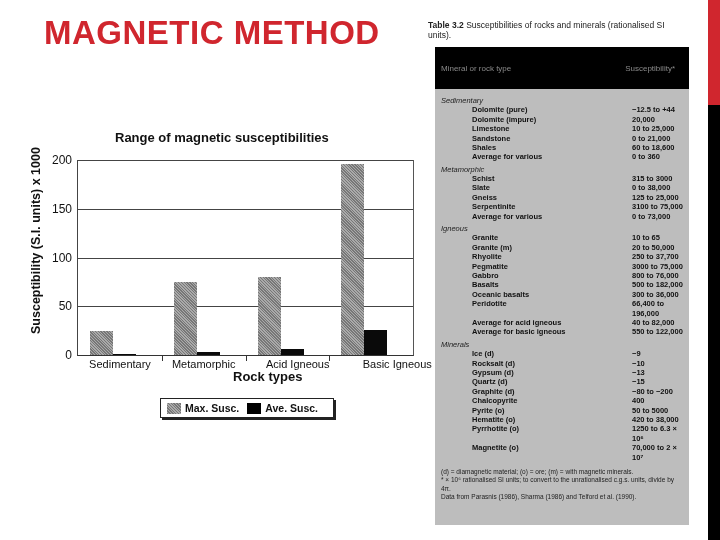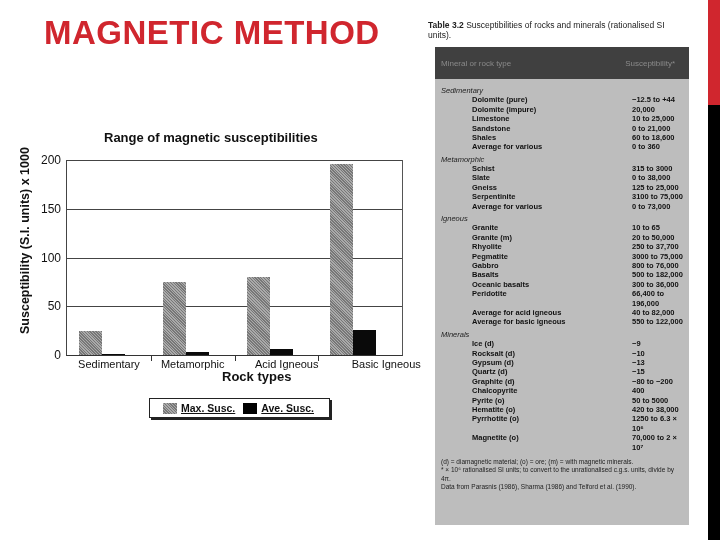--- a/index.html
+++ b/index.html
@@ -1,42 +1,42 @@
 <!DOCTYPE html>
 <html><head>
 <meta charset="utf-8">
 <style>
   html, body { margin:0; padding:0; }
   body { width:720px; height:540px; position:relative; background:#ffffff; overflow:hidden; font-family:"Liberation Sans", sans-serif; }
   .title { position:absolute; left:44px; top:14px; font-size:33px; font-weight:bold; color:#d0262e; letter-spacing:0.5px; }
   .rbar-red { position:absolute; left:708px; top:0; width:12px; height:105px; background:#d0262e; }
   .rbar-black { position:absolute; left:708px; top:105px; width:12px; height:435px; background:#000; }
 
-  .chart { position:absolute; left:16px; top:125px; width:400px; height:300px; }
+  .chart { position:absolute; left:27px; top:125px; width:400px; height:300px; }
   .chart-title { position:absolute; left:88px; top:5px; font-size:13px; font-weight:bold; color:#111; }
   .ylabel { position:absolute; left:-66px; top:127px; width:150px; transform:rotate(-90deg); font-size:12.5px; font-weight:bold; color:#111; text-align:center; white-space:nowrap; }
   .plot { position:absolute; left:50px; top:35px; width:335px; height:195px; border-right:1px solid #555; border-bottom:1px solid #333; border-left:1px solid #444; }
   .grid { position:absolute; left:0; right:0; height:0; border-top:1px solid #444; }
   .ytick { position:absolute; left:-32px; width:26px; text-align:right; font-size:12px; color:#111; }
   .bar { position:absolute; bottom:0; }
   .bar.max { background: repeating-linear-gradient(45deg,#777 0 1px,#aaa 1px 2px); }
   .bar.ave { background:#0a0a0a; }
   .xtick { position:absolute; bottom:-6px; width:1px; height:6px; background:#333; }
   .xcat { position:absolute; top:198px; width:84px; text-align:center; font-size:11px; color:#111; }
   .xlabel { position:absolute; left:158px; top:244px; font-size:13px; font-weight:bold; color:#111;margin-left:48px; }
-  .legend { position:absolute; left:133px; top:273px; width:166px; height:18px; border:1px solid #222; box-shadow:2px 2px 0 #222; display:flex; align-items:center; gap:4px; padding-left:13px; font-size:10.5px; font-weight:bold; color:#111;text-decoration:underline; }
+  .legend { position:absolute; left:133px; top:273px; width:166px; height:18px; border:1px solid #222; box-shadow:2px 2px 0 #222; display:flex; align-items:center; gap:4px; padding-left:6px; font-size:10.5px; font-weight:bold; color:#111; }
   .swatch { width:14px; height:11px; display:inline-block; }
   .swatch.max { background: repeating-linear-gradient(45deg,#777 0 1px,#aaa 1px 2px); }
   .swatch.ave { background:#000; }
 
   .table-img { position:absolute; left:425px; top:15px; width:265px; height:510px; }
   .tcaption { position:absolute; left:3px; top:5px; width:260px; font-size:8.5px; color:#222; line-height:10px; }
   .tcaption .num { font-weight:bold; }
   .tbody { position:absolute; left:10px; top:32px; width:254px; height:478px; background:#bdbdbd; }
-  .thead { height:32px; background:#404040; display:flex; align-items:center; justify-content:space-between; padding:0 6px; font-size:8px; color:#8a8a8a; }
+  .thead { height:42px; background:#000000; display:flex; align-items:center; justify-content:space-between; padding:0 6px; font-size:8px; color:#8a8a8a; }
   .trows { padding:4px 6px 0 6px; }
   .group { font-size:7.5px; font-style:italic; color:#222; margin-top:3px; line-height:9.3px; }
   .row { display:flex; font-size:7.5px; color:#111; line-height:9.4px; }
   .row .n { width:160px; padding-left:6px; font-weight:bold;margin-left:25px; }
   .row .v { flex:1; font-weight:bold; }
   .foot { font-size:6.5px; color:#222; line-height:8.3px; margin-top:6px; }
 </style>
 </head>
 <body>
 

